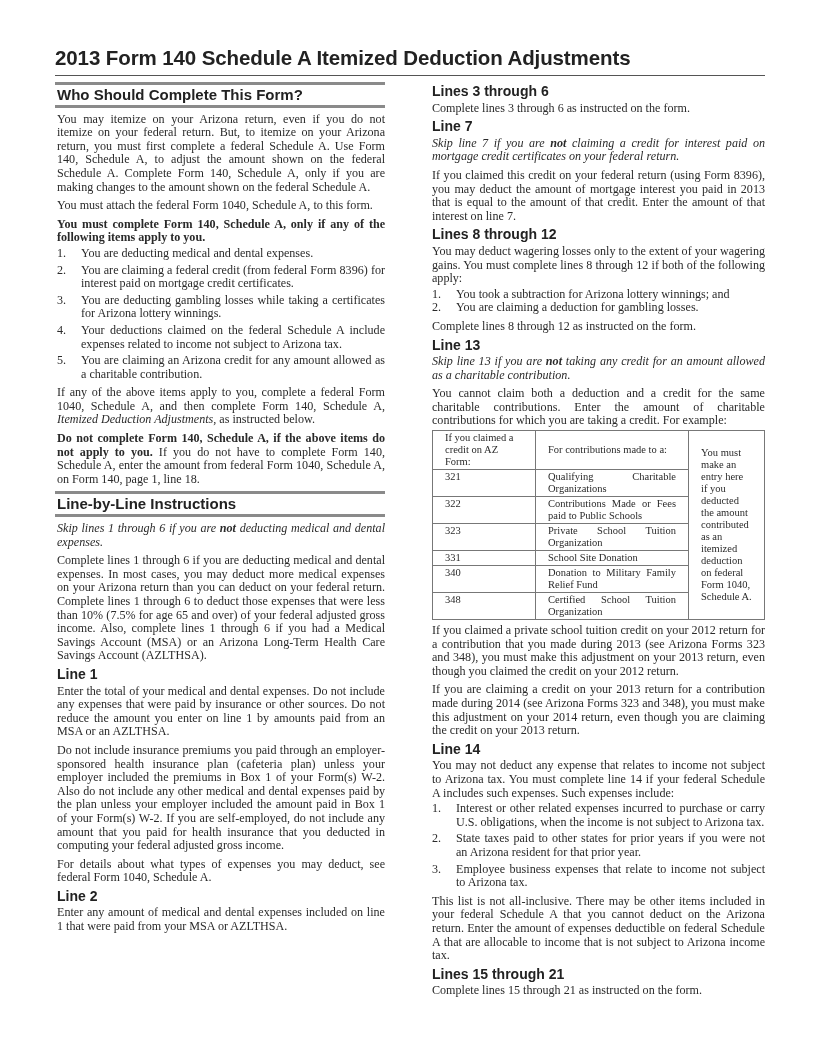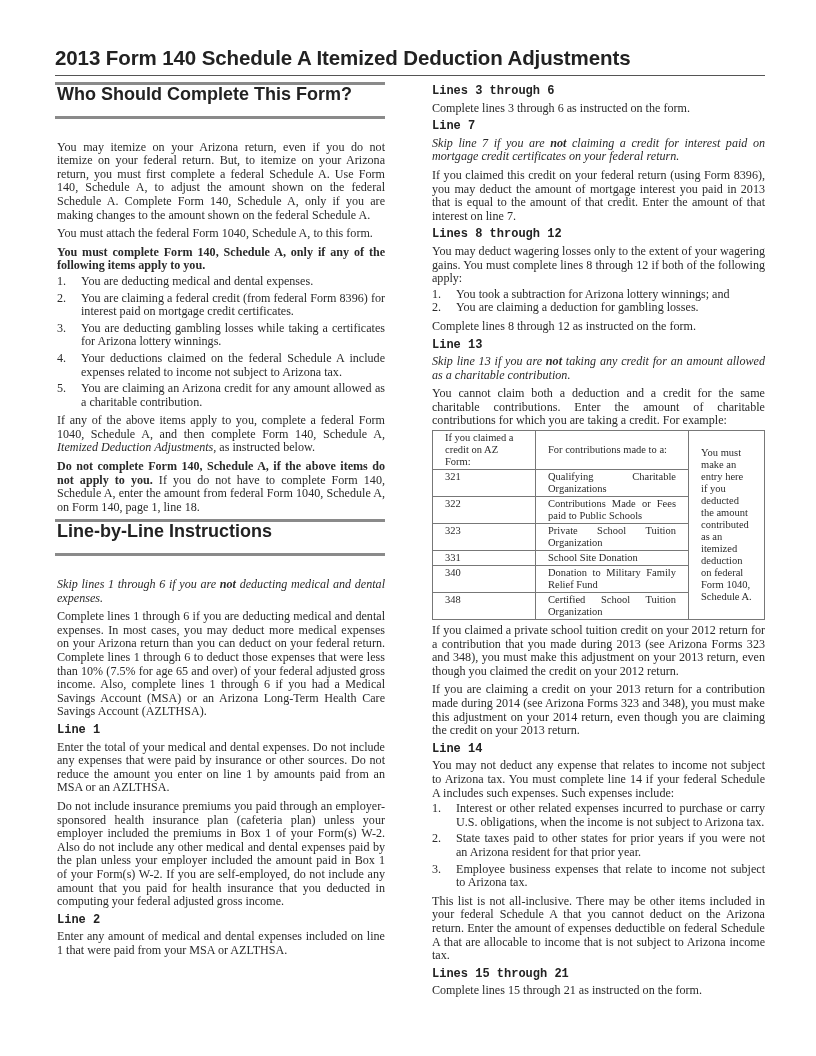--- a/index.html
+++ b/index.html
@@ -6,25 +6,25 @@
   body { width:816px; height:1056px; position:relative; overflow:hidden; color:#222; }
   .title {
     position:absolute; left:55px; top:46px; width:710px;
     font-family:"Liberation Sans", sans-serif; font-weight:bold; font-size:20.5px;
     color:#222; padding-bottom:5px; border-bottom:1px solid #555; letter-spacing:-0.1px;
   }
   .col { position:absolute; font-family:"Liberation Serif", serif; font-size:12.1px; line-height:13.6px; color:#2a2a2a; }
   .left { left:57px; top:82px; width:328px; }
   .right { left:432px; top:83px; width:333px; }
   .sec-head {
-    font-family:"Liberation Sans", sans-serif; font-weight:bold; font-size:18px;
+    font-family:"Liberation Sans", sans-serif; font-weight:bold; font-size:15px;
     border-top:3px solid #8a8a8a; border-bottom:3px solid #8a8a8a;
-    padding:3px 0 14px 2px; margin:0 0 22px -2px; color:#222;
+    padding:3px 0 3px 2px; margin:0 0 5px -2px; color:#222;
   }
-  .line-head { font-family:Liberation Mono, monospace; font-weight:bold; font-size:12px; margin:2px 0 3px 0; color:#222; }
+  .line-head { font-family:Liberation Sans, sans-serif; font-weight:bold; font-size:14px; margin:2px 0 3px 0; color:#222; }
   p { margin:0 0 5px 0; text-align:justify; }
   p.tight { margin-bottom:2px; }
   .it { font-style:italic; }
   .b { font-weight:bold; }
   ol { margin:0 0 5px 0; padding:0; list-style:none; }
   ol li { display:flex; margin-bottom:3px; text-align:justify; }
   ol.compact li { margin-bottom:0; }
   ol li .num { width:24px; flex:none; }
   ol li .txt { flex:1; }
   table.cred { border-collapse:collapse; width:333px; margin:2px 0 4px 0; font-size:10.5px; line-height:12px; }
@@ -69,20 +69,21 @@
   <p><span>If any of the above items apply to you, complete a federal Form 1040, Schedule A, and then complete Form 140, Schedule A, </span><span class="it">Itemized Deduction Adjustments</span><span>, as instructed below.</span></p>
   <p><span class="b">Do not complete Form 140, Schedule A, if the above items do not apply to you.</span><span> If you do not have to complete Form 140, Schedule A, enter the amount from federal Form 1040, Schedule A, on Form 140, page 1, line 18.</span></p>
 
   <div class="sec-head">Line-by-Line Instructions</div>
   <p class="it"><span>Skip lines 1 through 6 if you are </span><span class="b">not</span><span> deducting medical and dental expenses.</span></p>
   <p>Complete lines 1 through 6 if you are deducting medical and dental expenses. In most cases, you may deduct more medical expenses on your Arizona return than you can deduct on your federal return. Complete lines 1 through 6 to deduct those expenses that were less than 10% (7.5% for age 65 and over) of your federal adjusted gross income. Also, complete lines 1 through 6 if you had a Medical Savings Account (MSA) or an Arizona Long-Term Health Care Savings Account (AZLTHSA).</p>
 
   <div class="line-head">Line 1</div>
   <p>Enter the total of your medical and dental expenses. Do not include any expenses that were paid by insurance or other sources. Do not reduce the amount you enter on line 1 by amounts paid from an MSA or an AZLTHSA.</p>
   <p>Do not include insurance premiums you paid through an employer-sponsored health insurance plan (cafeteria plan) unless your employer included the premiums in Box 1 of your Form(s) W-2. Also do not include any other medical and dental expenses paid by the plan unless your employer included the amount paid in Box 1 of your Form(s) W-2. If you are self-employed, do not include any amount that you paid for health insurance that you deducted in computing your federal adjusted gross income.</p>
+  <p>For details about what types of expenses you may deduct, see federal Form 1040, Schedule A.</p>
 
   <div class="line-head">Line 2</div>
   <p>Enter any amount of medical and dental expenses included on line 1 that were paid from your MSA or AZLTHSA.</p>
 </div>
 
 <div class="col right">
   <div class="line-head">Lines 3 through 6</div>
   <p>Complete lines 3 through 6 as instructed on the form.</p>
 
   <div class="line-head">Line 7</div>

